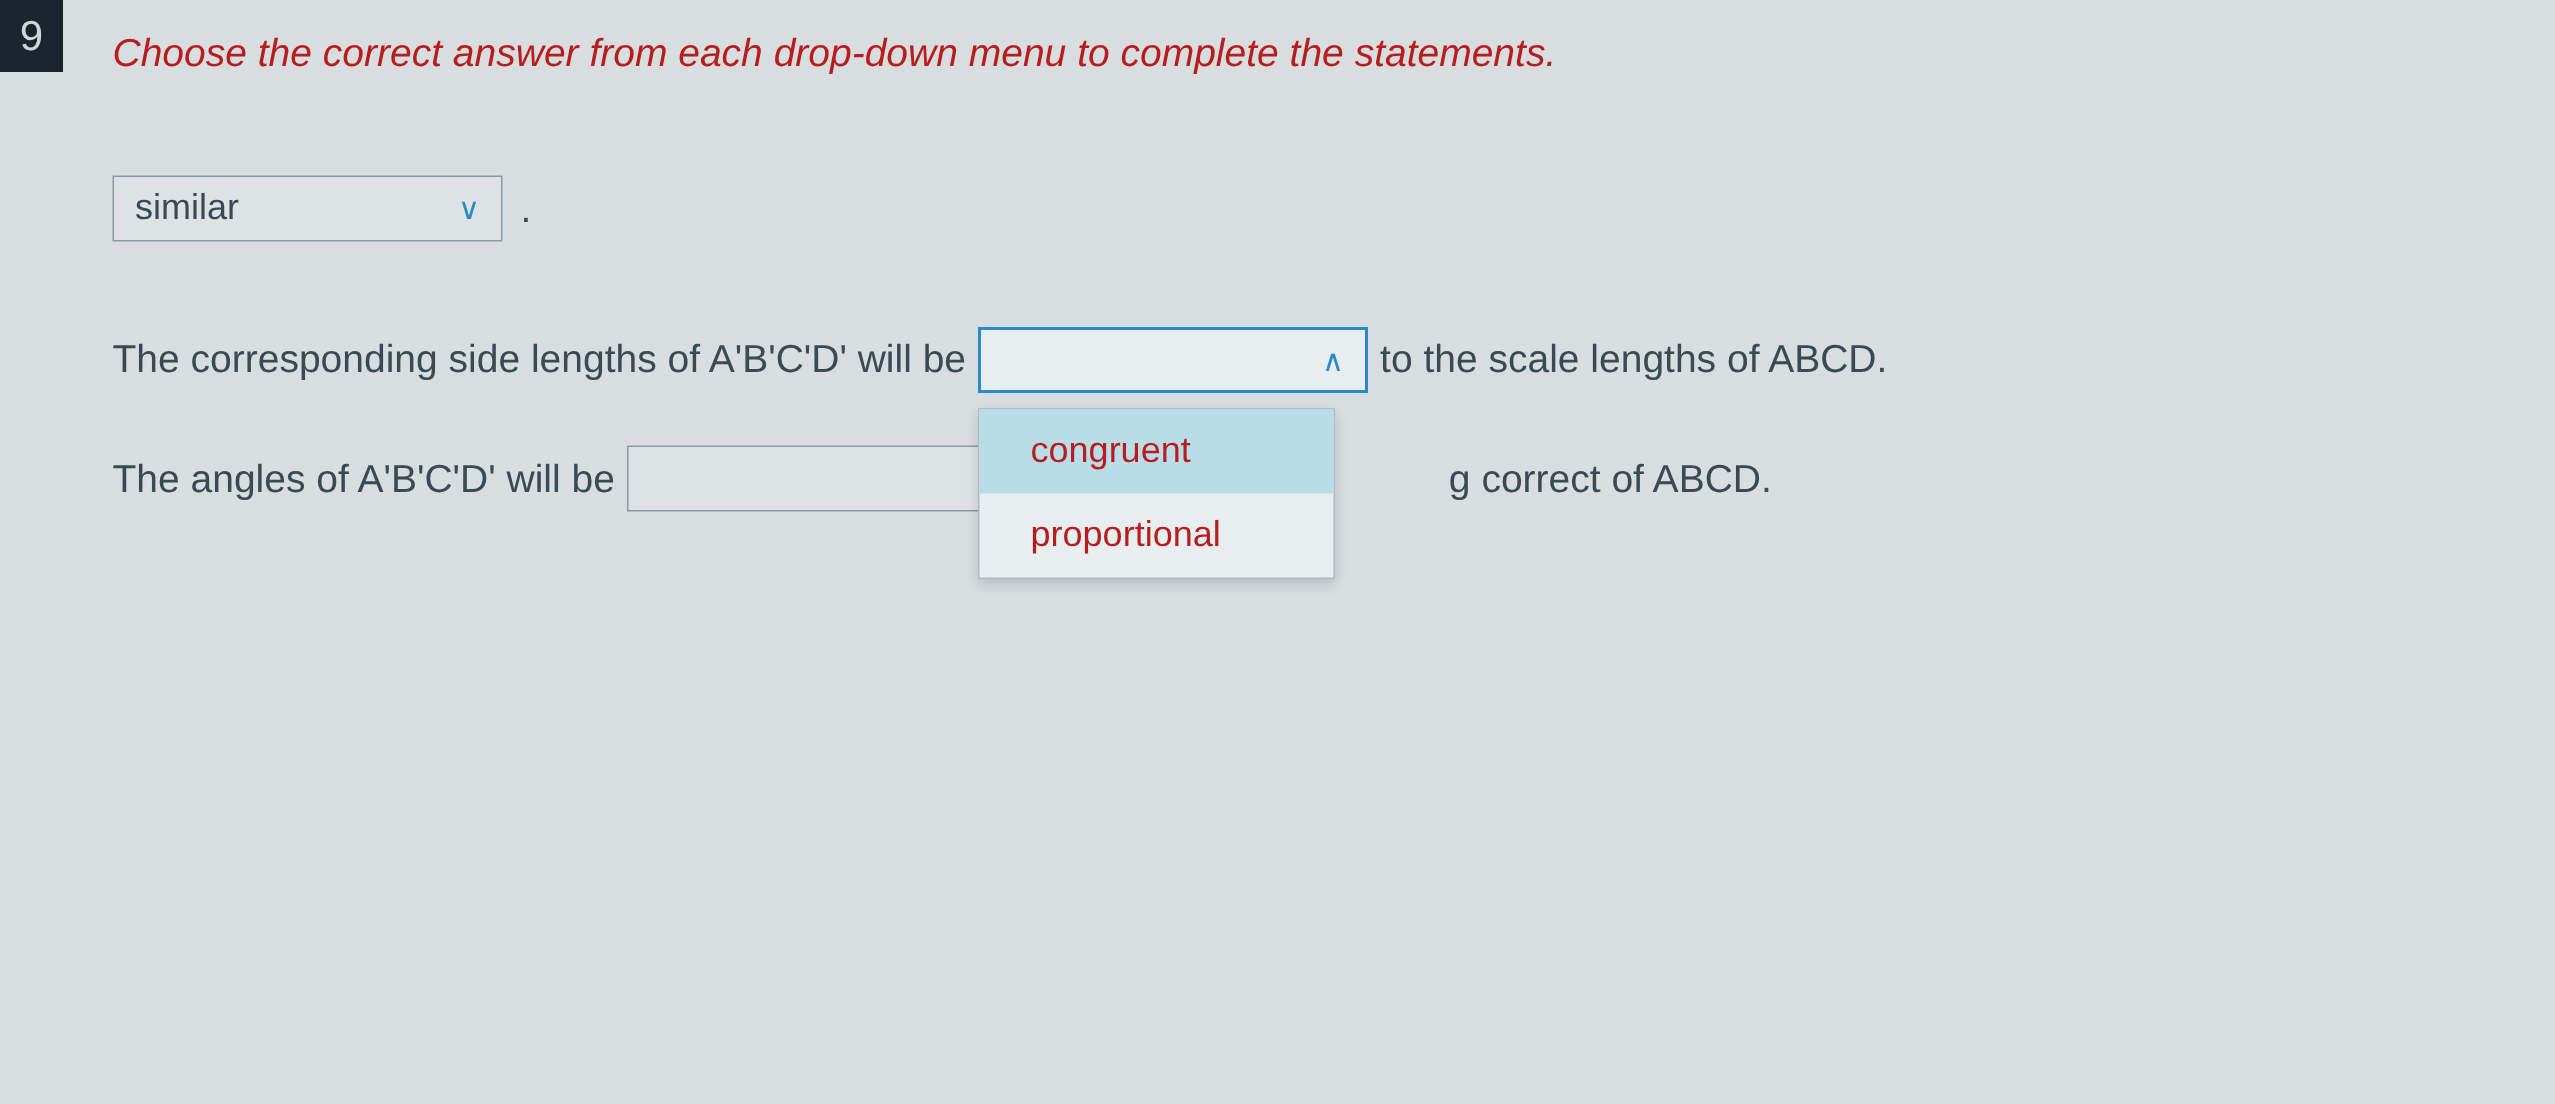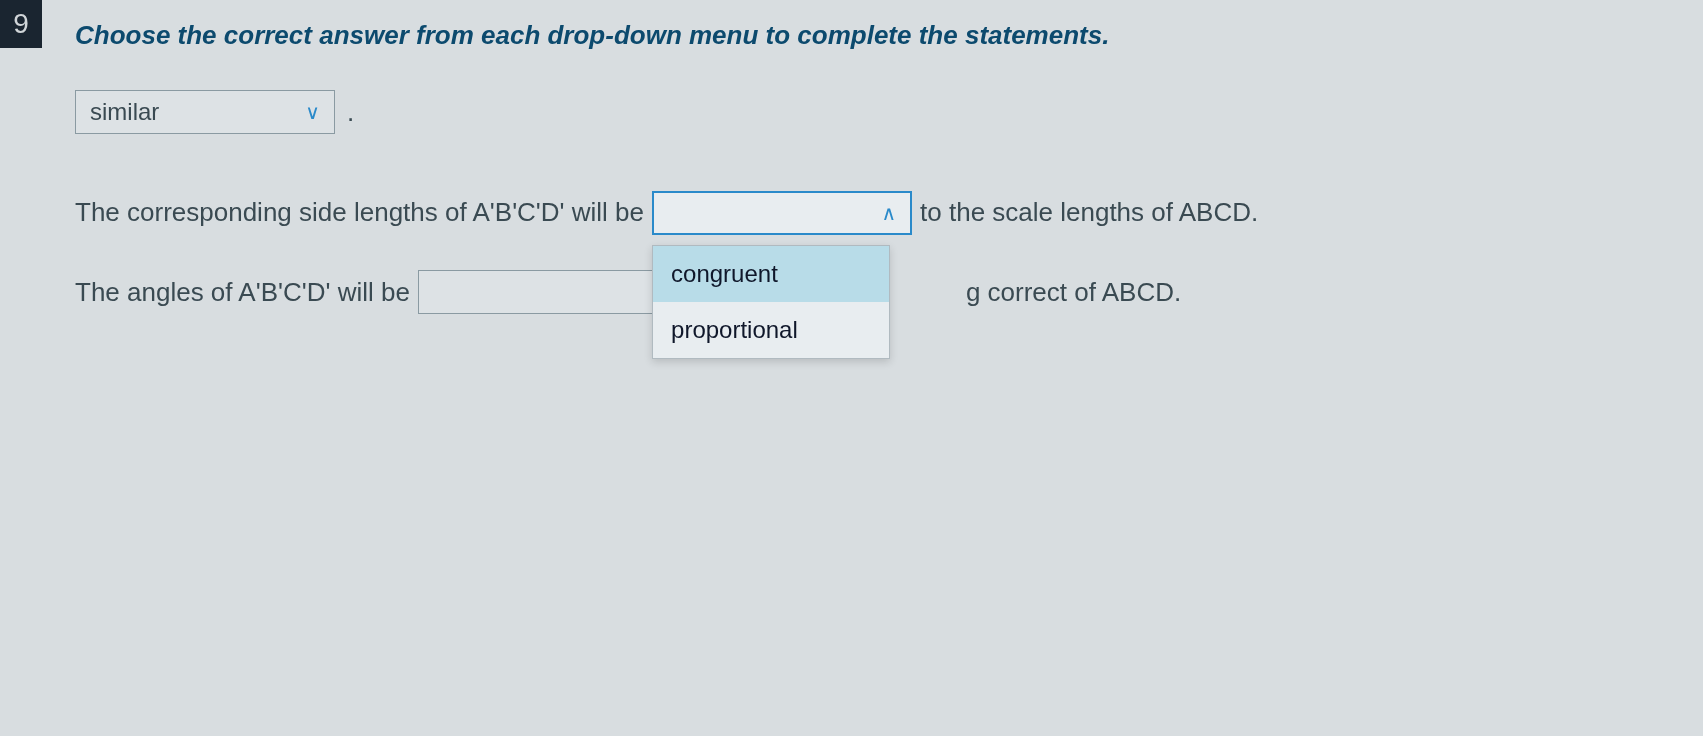--- a/index.html
+++ b/index.html
@@ -34,23 +34,22 @@
     }
     .prompt-bold {
       font-weight: 700;
       font-size: 28px;
       color: #2a3a42;
       margin-bottom: 6px;
     }
     .prompt-italic {
       font-style: italic;
       font-size: 26px;
-      color: #0c4a6e;
-      margin-bottom: 39px;
-      font-weight: bold;
+      color: #b91c1c;
+      margin-bottom: 66px;
     }
     .statement {
       font-size: 26px;
       color: #3a4a52;
       margin-bottom: 55px;
       display: flex;
       align-items: center;
       flex-wrap: wrap;
       gap: 8px;
       position: relative;
@@ -92,23 +91,23 @@
       position: absolute;
       top: 56px;
       left: 0;
       background: #e8edf0;
       border: 1px solid #b0bac0;
       box-shadow: 0 3px 8px rgba(0,0,0,0.15);
       z-index: 10;
       min-width: 238px;
     }
     .dropdown-option {
-      padding: 14px 18px;
+      padding: 14px 34px;
       font-size: 24px;
-      color: #0f172a;
+      color: #b91c1c;
       cursor: pointer;
     }
     .dropdown-option.highlighted {
       background: #b8dce8;
     }
     .dropdown-wrapper {
       position: relative;
       display: inline-block;
     }
     .statement-3-text-after {

